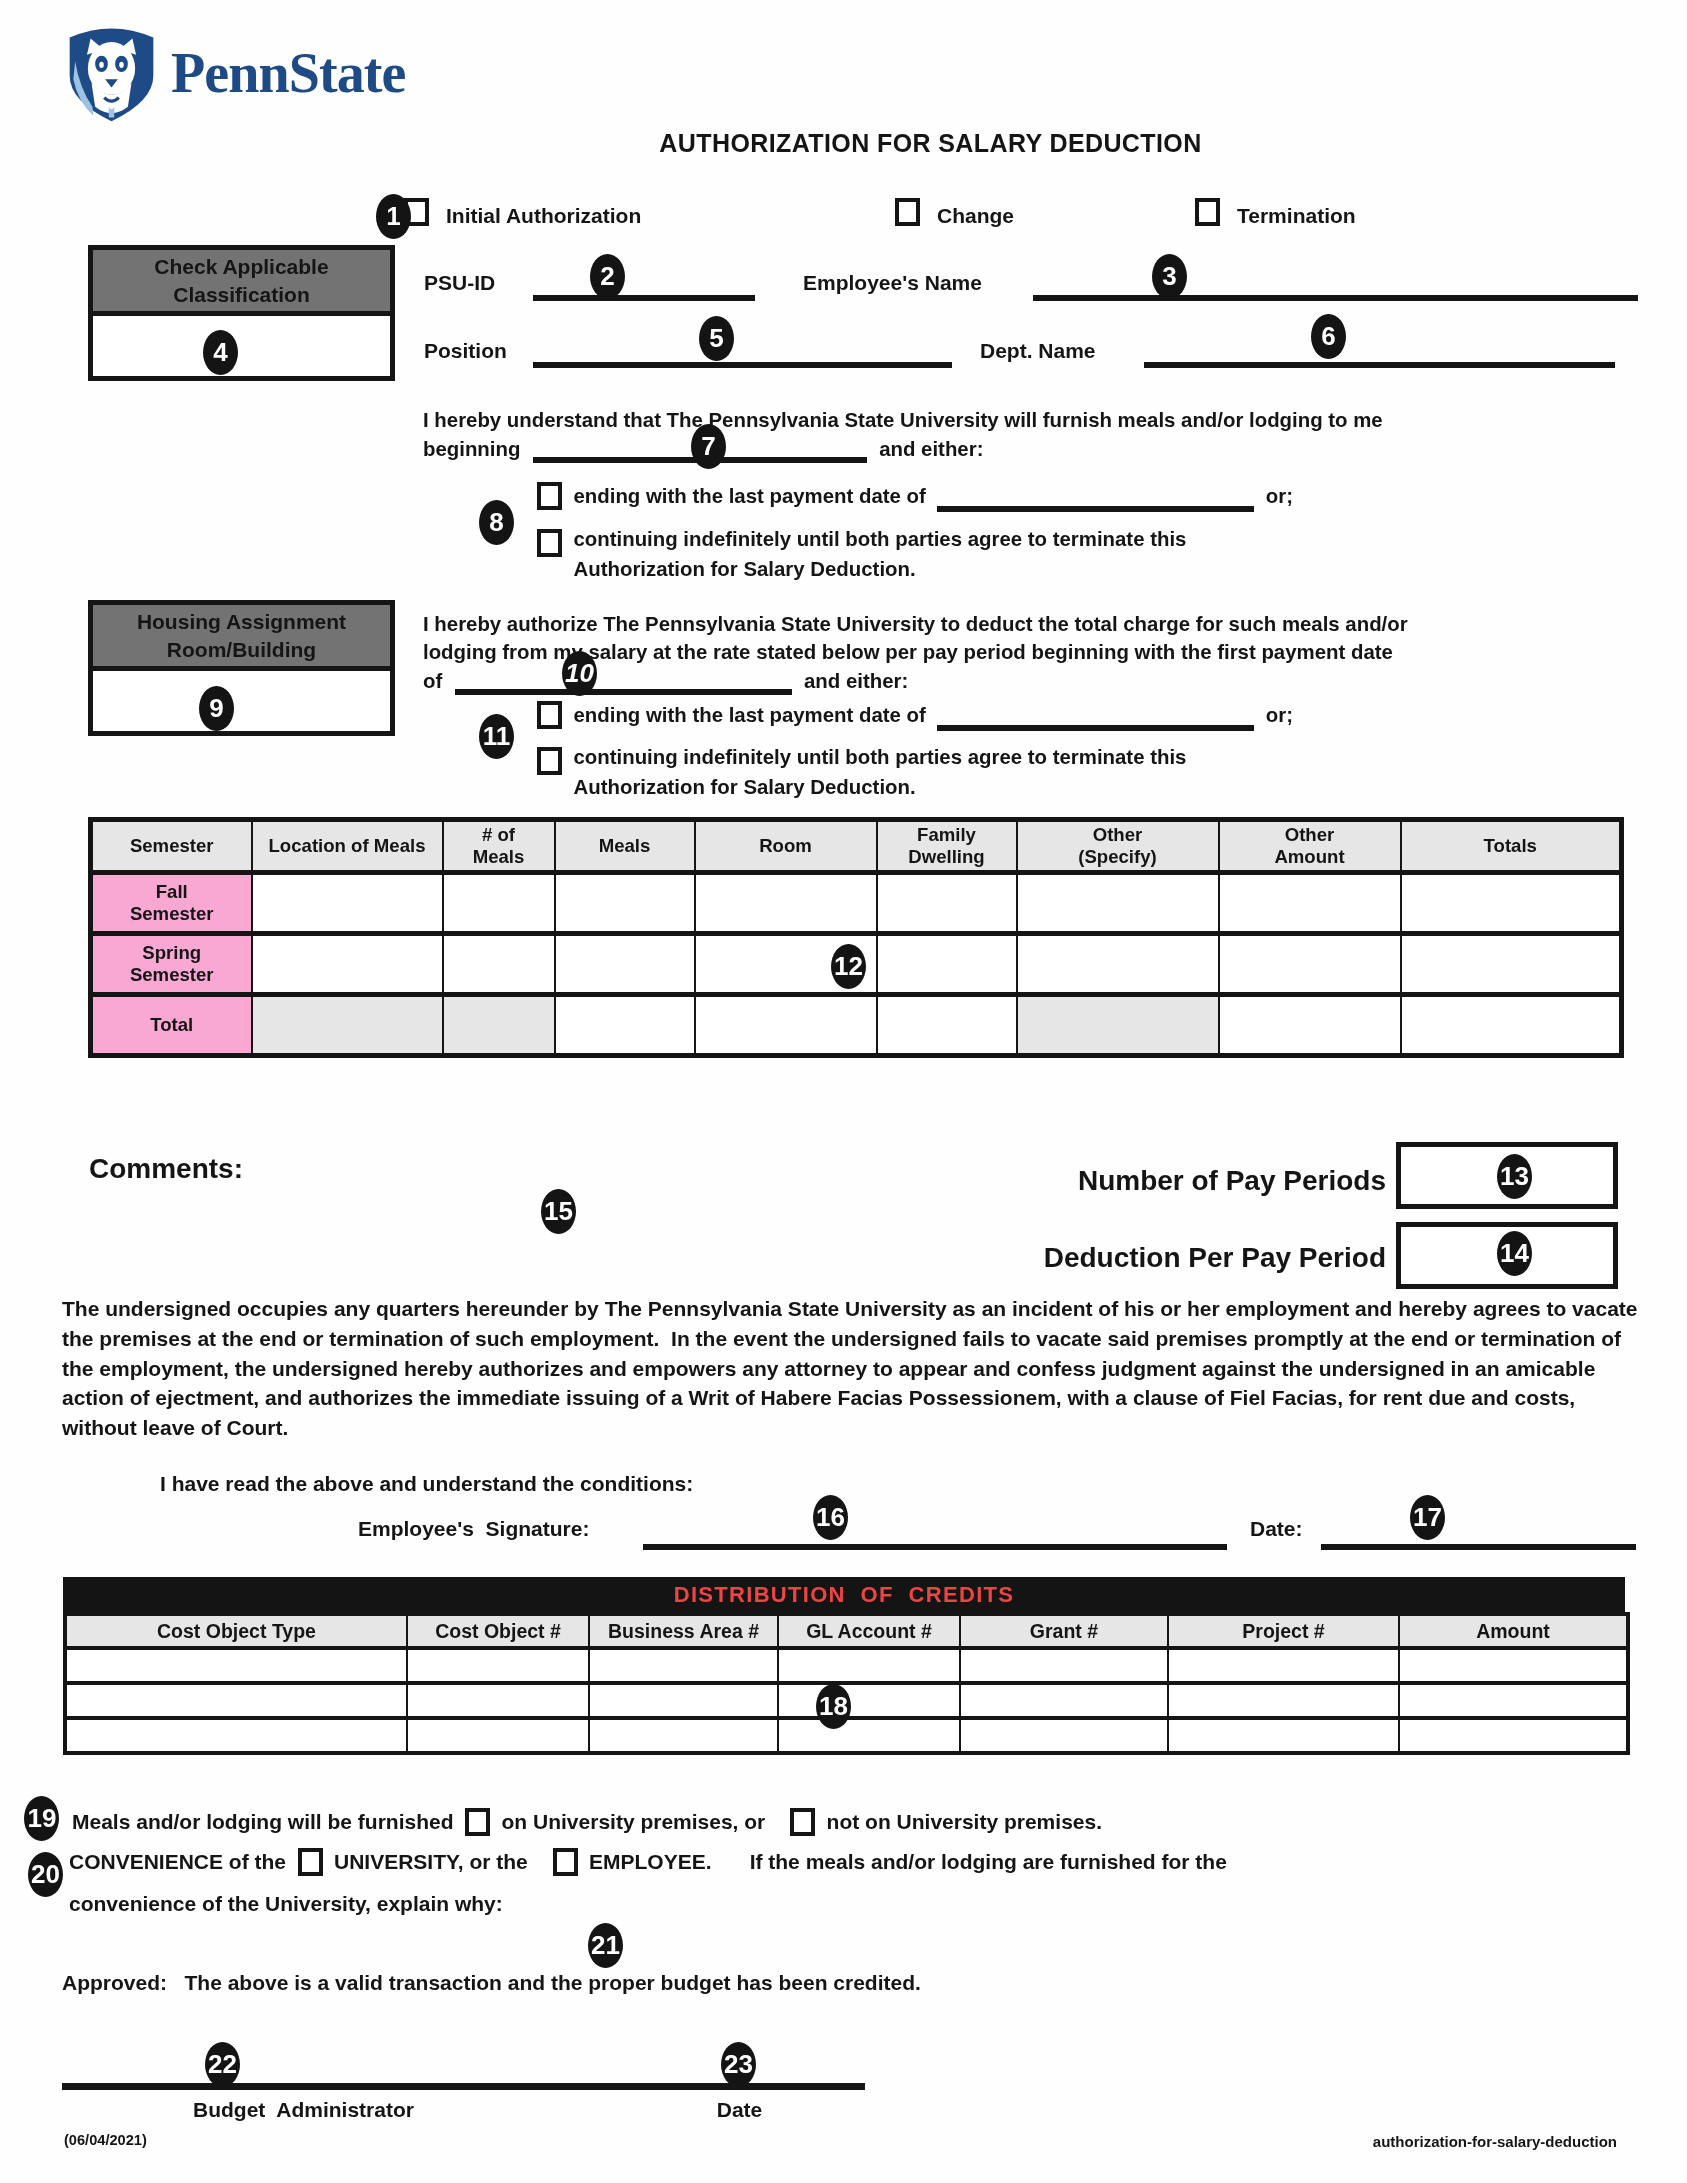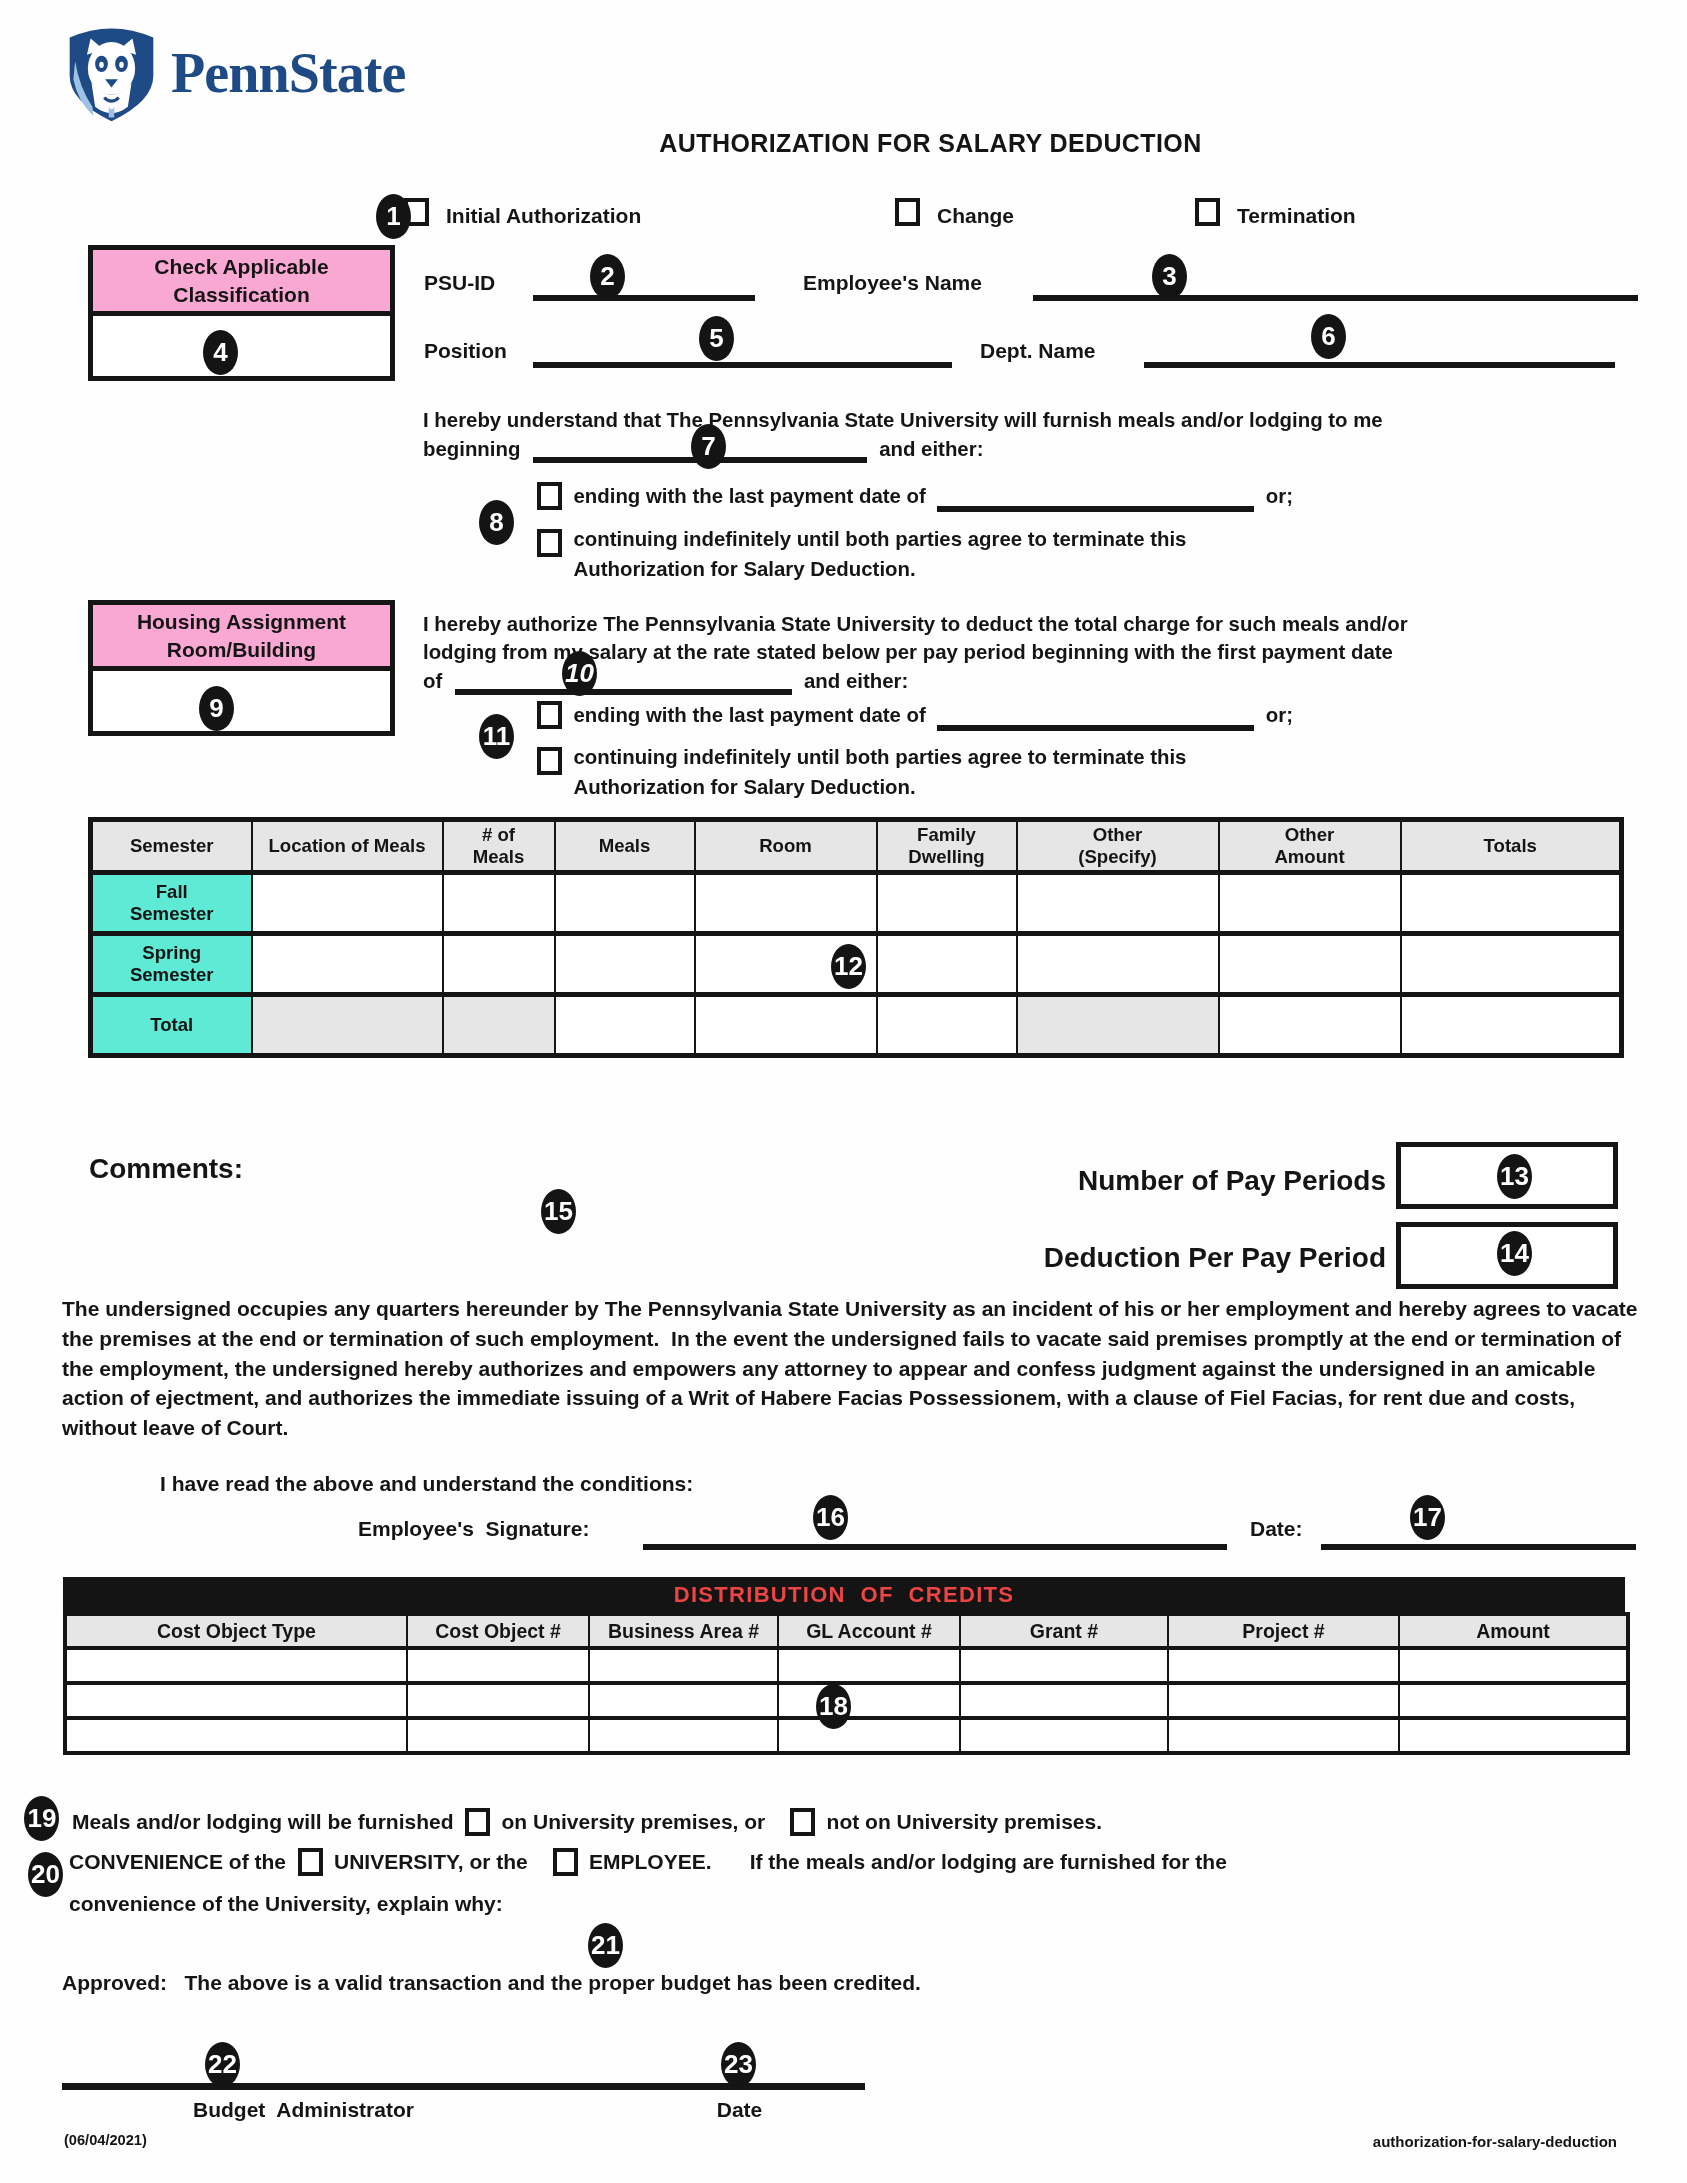--- a/index.html
+++ b/index.html
@@ -17,35 +17,35 @@
   .title { font-size:25px; letter-spacing:0.4px; text-align:center; }
   .hline { position:absolute; background:#151515; height:6.2px; }
   .blank { display:inline-block; border-bottom:6.2px solid #151515; height:23px; }
   .cb { width:25px; height:28px; border:4.4px solid #151515; background:#fff; flex:0 0 auto; }
   .cb.abs { position:absolute; }
   .flexrow { display:flex; align-items:flex-end; gap:12.4px; }
   .opt { display:flex; align-items:center; gap:11.5px; }
   .opt2 { display:flex; align-items:flex-start; gap:11.5px; }
   .opt2 .cb { margin-top:3.5px; }
   .box { position:absolute; border:5.3px solid #151515; background:#fff; }
-  .box-head { background:#f9a8d4; border-bottom:5.3px solid #151515; height:66px;
+  .box-head { background:#737373; border-bottom:5.3px solid #151515; height:66px;
               display:flex; align-items:center; justify-content:center; text-align:center;
               font-size:21px; line-height:1.3; white-space:pre-line; }
   .box-body { height:66px; }
   .marker { position:absolute; width:35px; height:45px; border-radius:50%; background:#141414;
             color:#fff; display:flex; align-items:center; justify-content:center;
             font-size:26px; font-weight:bold; z-index:9; }
   table { border-collapse:collapse; }
   .meals { position:absolute; left:88px; top:817px; table-layout:fixed; width:1529px; border:5.3px solid #151515; }
   .meals th, .meals td { border-left:2.2px solid #151515; border-right:2.2px solid #151515; padding:1.8px; }
   .meals tr { border-top:5.3px solid #151515; border-bottom:5.3px solid #151515; }
   .meals thead tr { height:47px; }
   .meals tbody tr { height:61px; }
   .meals thead th { background:#e6e6e6; font-size:18.6px; white-space:pre-line; text-align:center; }
-  .meals tbody th { background:#5eead4; font-size:18.6px; white-space:pre-line; text-align:center; font-weight:bold; }
+  .meals tbody th { background:#f9a8d4; font-size:18.6px; white-space:pre-line; text-align:center; font-weight:bold; }
   .meals td { background:#fff; }
   .meals td.g { background:#e6e6e6; }
   .bar { position:absolute; background:#141414; color:#ef4444; display:flex; align-items:center; justify-content:center;
          font-size:22px; letter-spacing:1.3px; white-space:pre; }
   .credits { position:absolute; left:63px; top:1612px; table-layout:fixed; width:1562px; border:4.4px solid #151515; }
   .credits th, .credits td { border-left:2.2px solid #151515; border-right:2.2px solid #151515; padding:0.9px; }
   .credits tr { border-top:4.4px solid #151515; border-bottom:4.4px solid #151515; }
   .credits thead tr { height:34px; }
   .credits tbody tr { height:35px; }
   .credits thead th { background:#e6e6e6; font-size:19.5px; text-align:center; }

